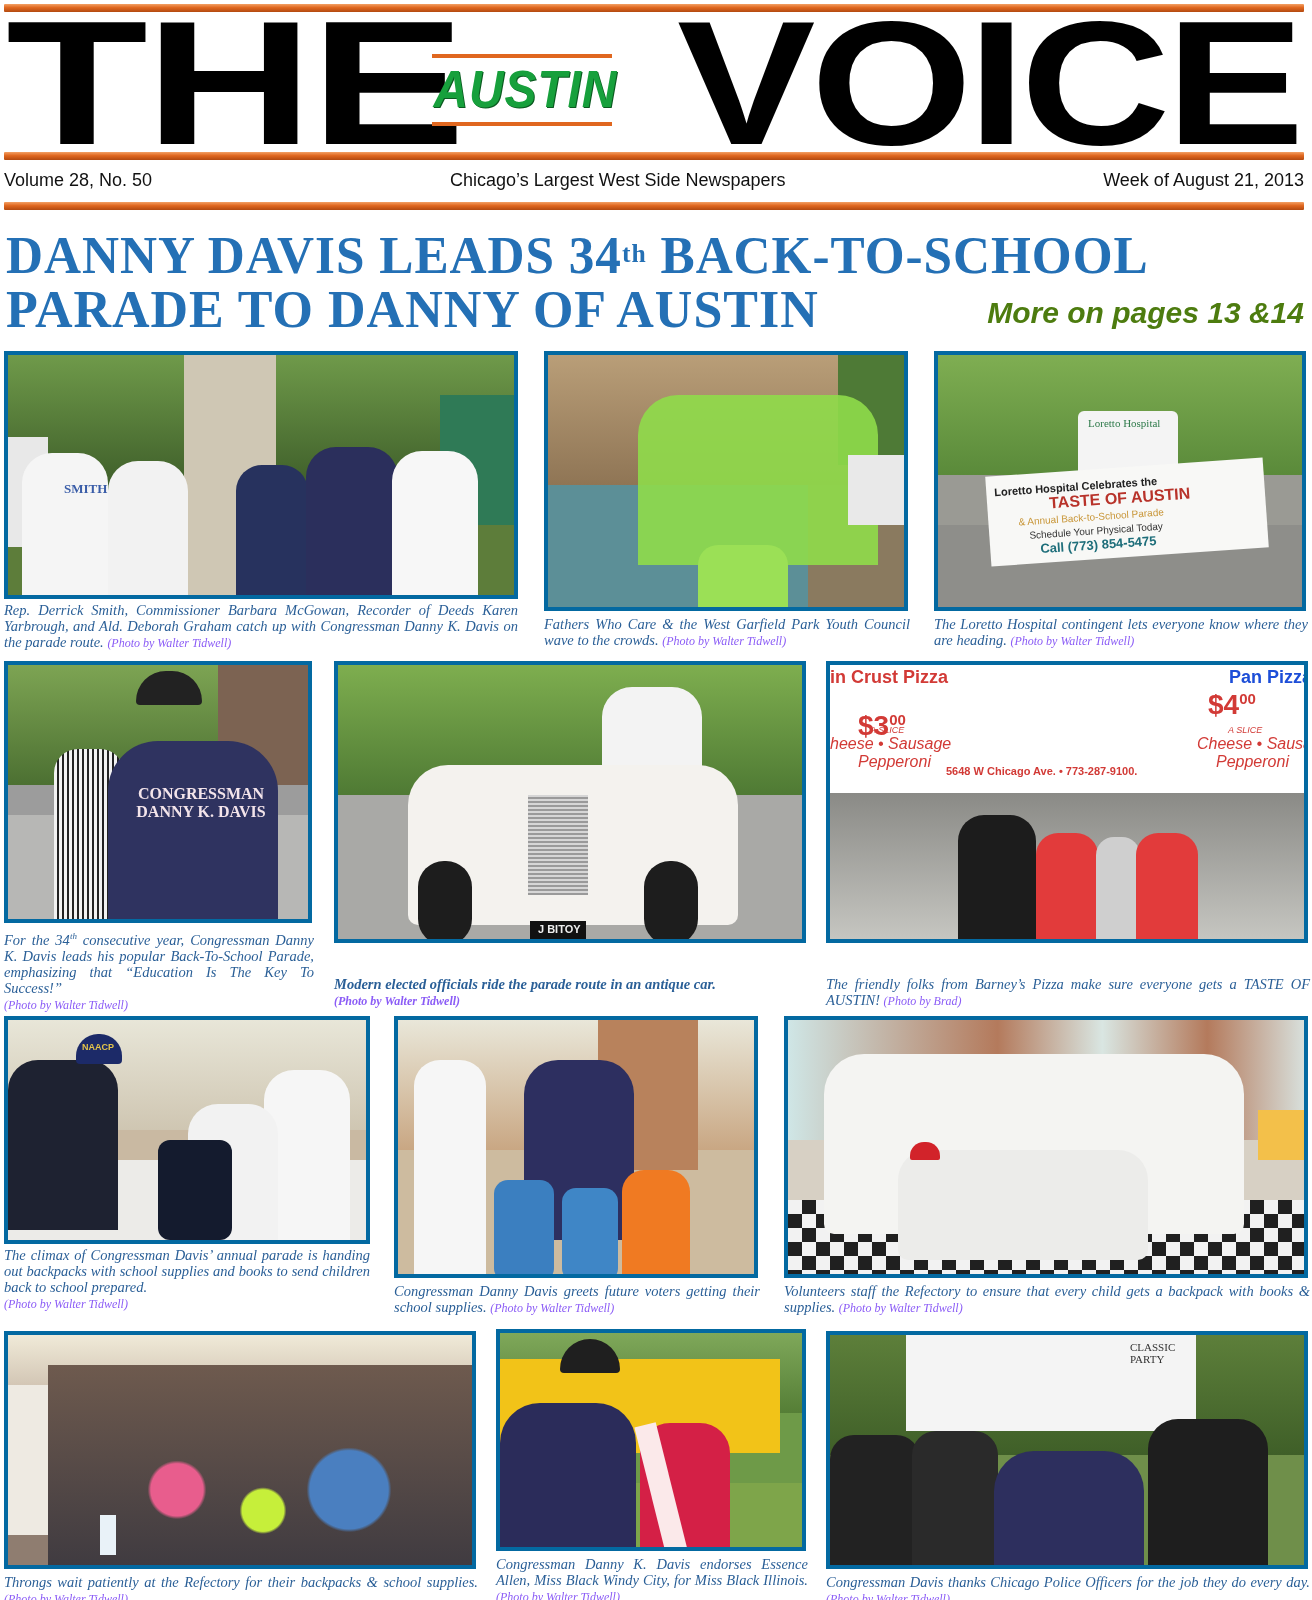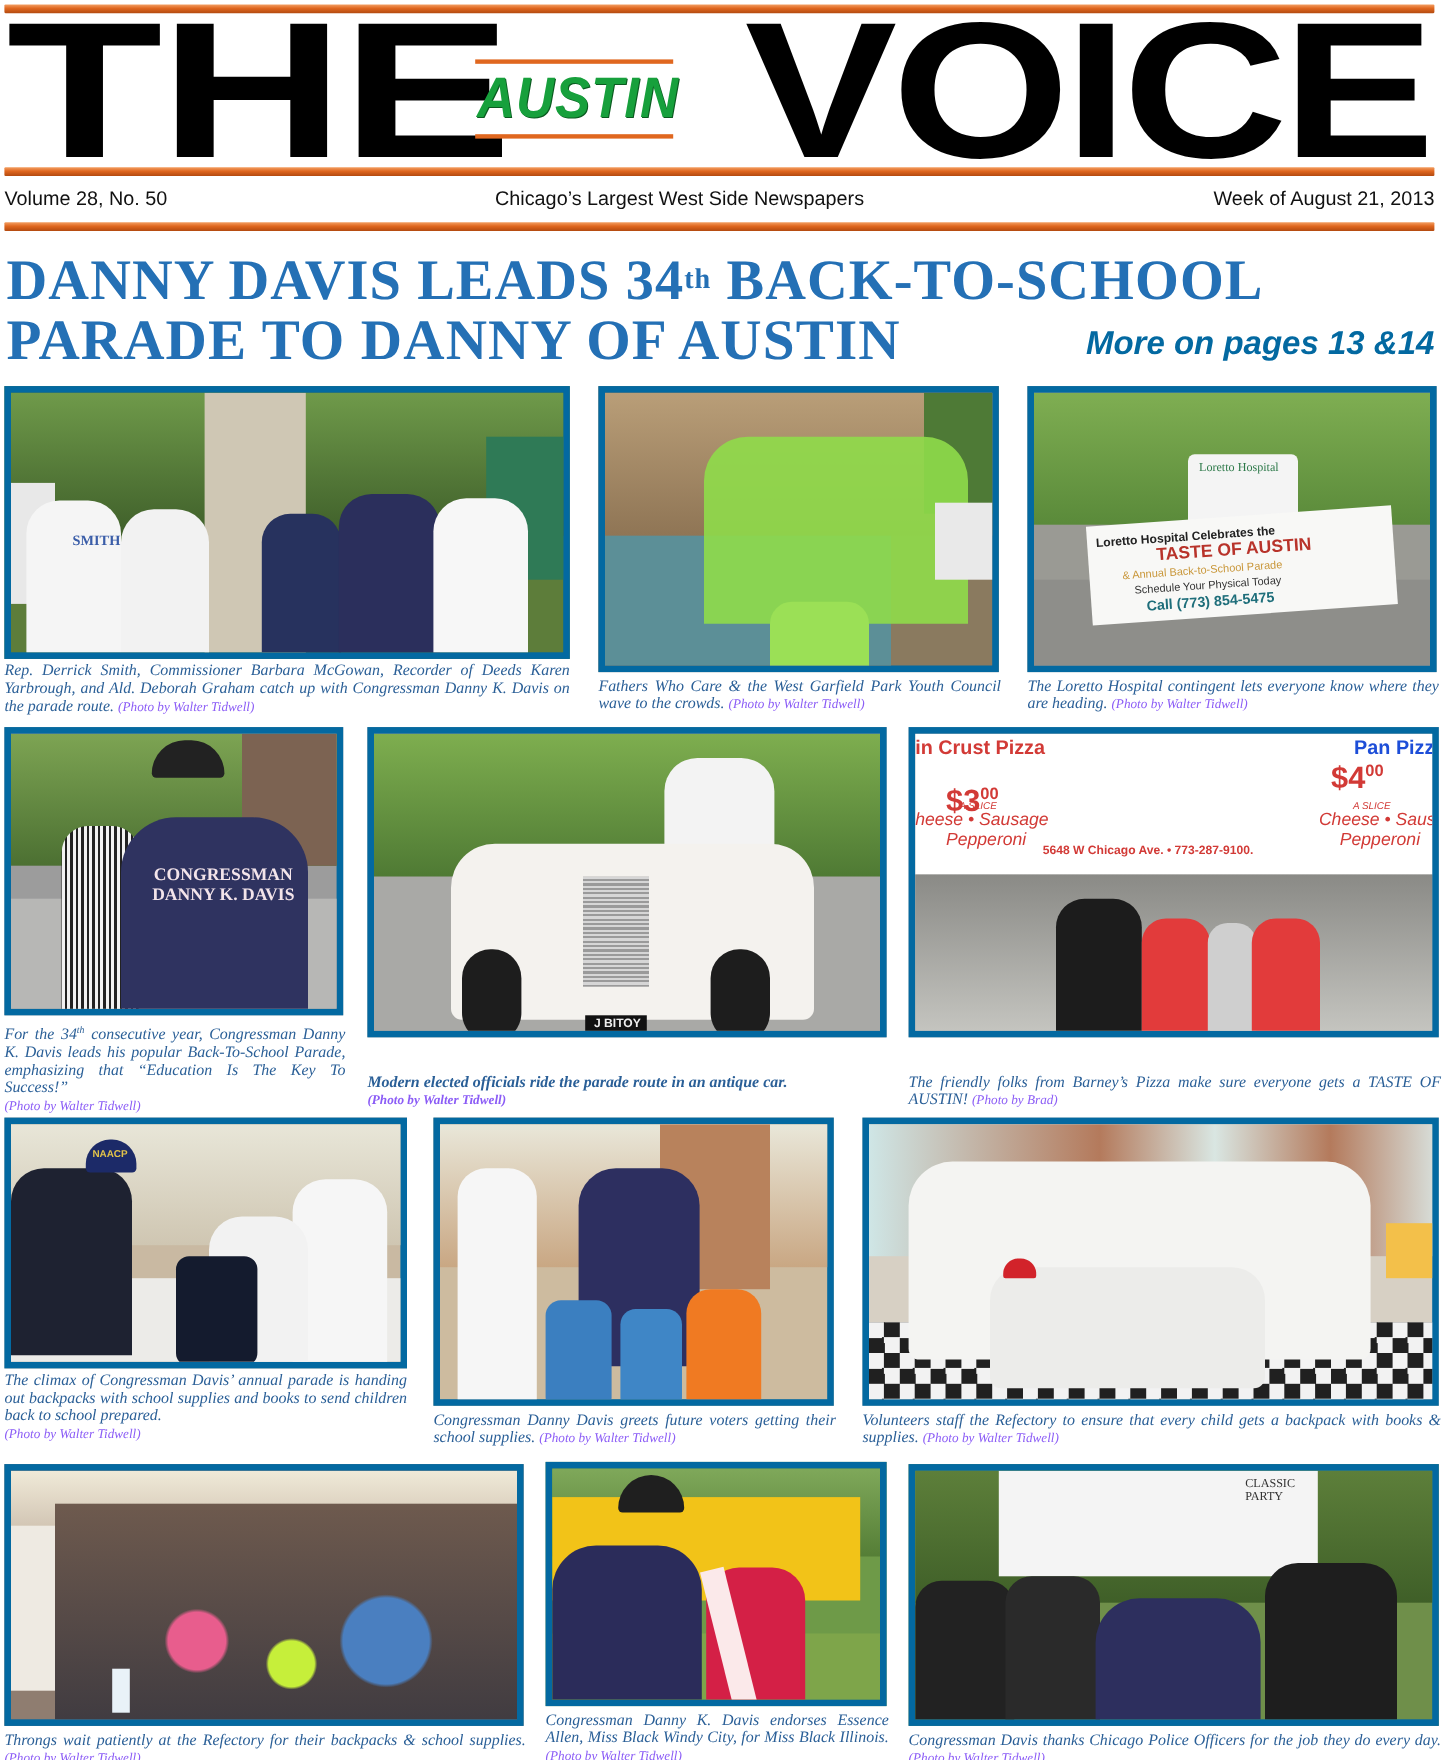--- a/index.html
+++ b/index.html
@@ -24,23 +24,23 @@
                  transform: scaleX(0.92); text-shadow: 1px 1px 0 #0b5a20; }
 
   .dateline { position: absolute; left: 4px; top: 170px; width: 1300px; height: 24px;
               font-family: "Liberation Sans", sans-serif; font-weight: 400; font-size: 18px; color: #111; }
   .dateline span { position: absolute; top: 0; white-space: nowrap; }
 
   .headline { position: absolute; left: 6px; font-family: "Liberation Serif", serif; font-weight: 700;
               color: #2470b5; font-size: 52px; line-height: 56px; white-space: nowrap; letter-spacing: 1px; }
   .headline sup { font-size: 26px; vertical-align: top; position: relative; top: -2px; }
   .more-pages { position: absolute; right: 8px; top: 296px; font-family: "Liberation Sans", sans-serif;
-                font-weight: 700; font-style: italic; font-size: 30px; color: #0369a1; white-space: nowrap; }
-
-  .photo { position: absolute; border: 6px solid #0369a1; overflow: hidden; padding-left: 28px; }
+                font-weight: 700; font-style: italic; font-size: 30px; color: #4d7c0f; white-space: nowrap; }
+
+  .photo { position: absolute; border: 4px solid #0369a1; overflow: hidden; padding-left: 28px; }
   .caption { position: absolute; font-family: "Liberation Serif", serif; font-style: italic;
              color: #2a5f97; font-size: 14.5px; line-height: 16px; text-align: justify; }
   .caption .credit { font-size: 12px; color: #8b5cf6; margin-top: 24px; }
   .caption sup { font-size: 9px; }
 
   .shape { position: absolute; }
   .txt { position: absolute; white-space: nowrap; }
 </style>
 </head>
 <body>

